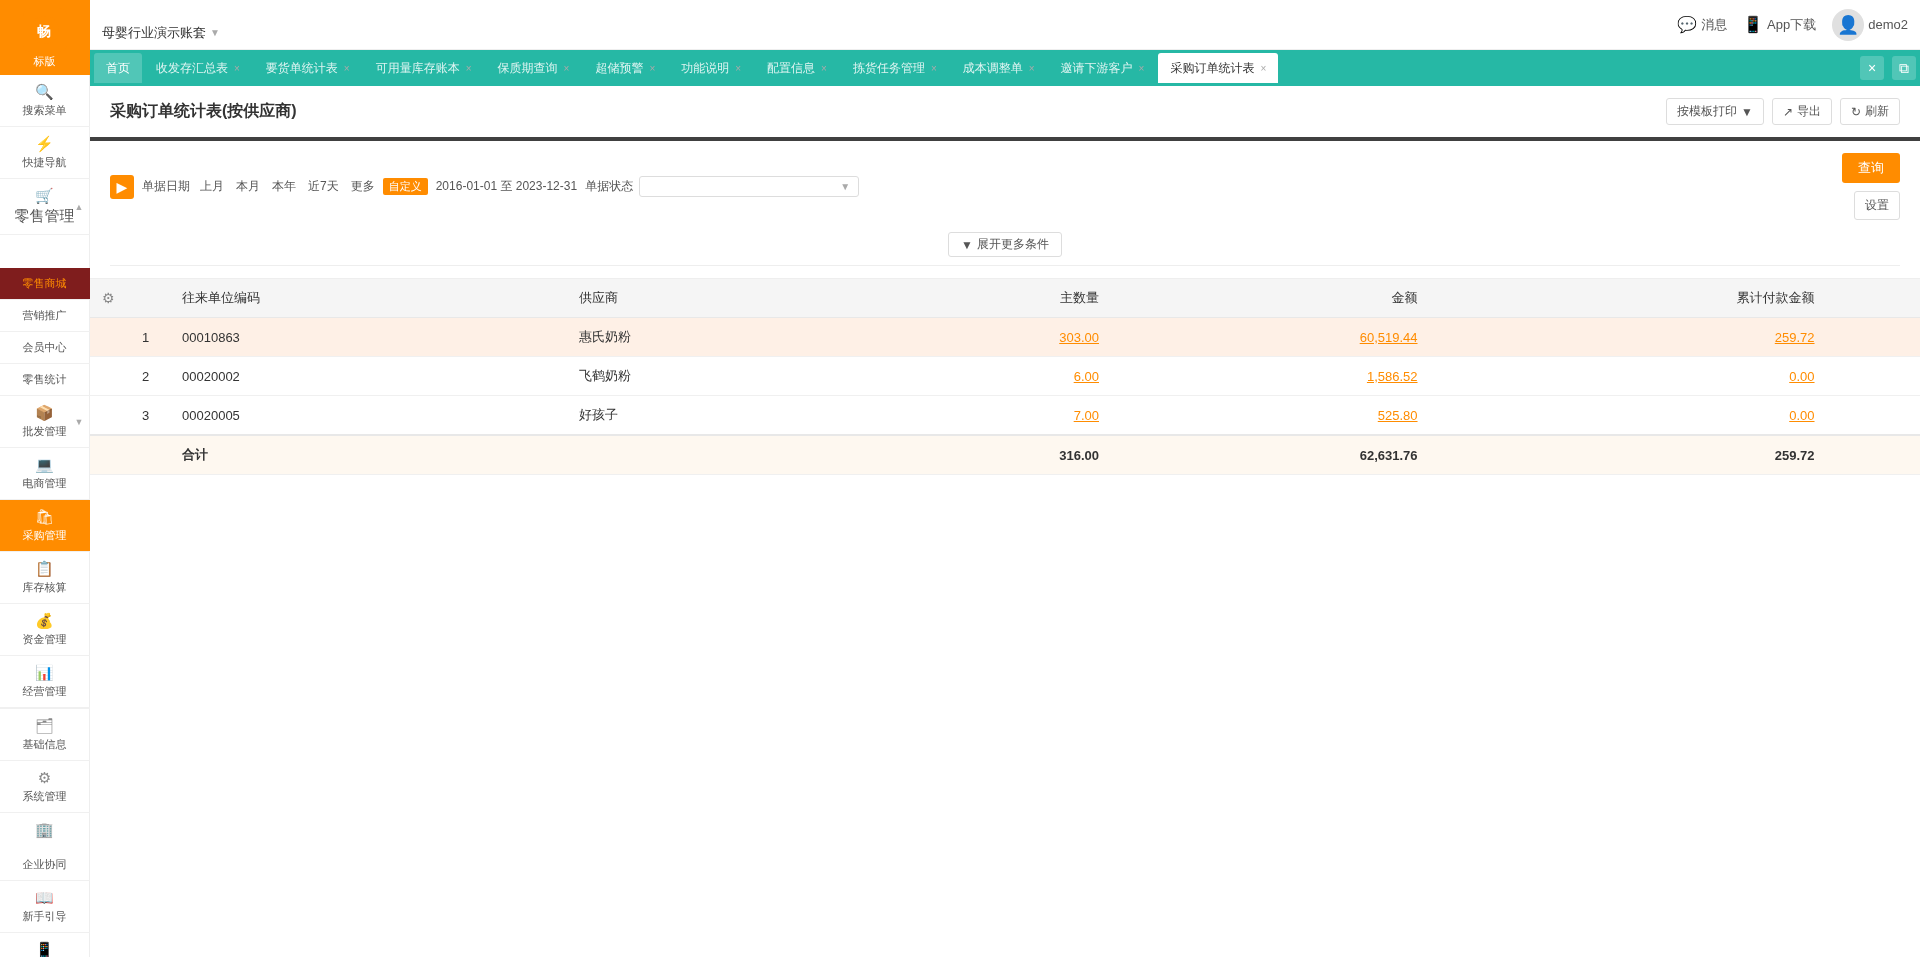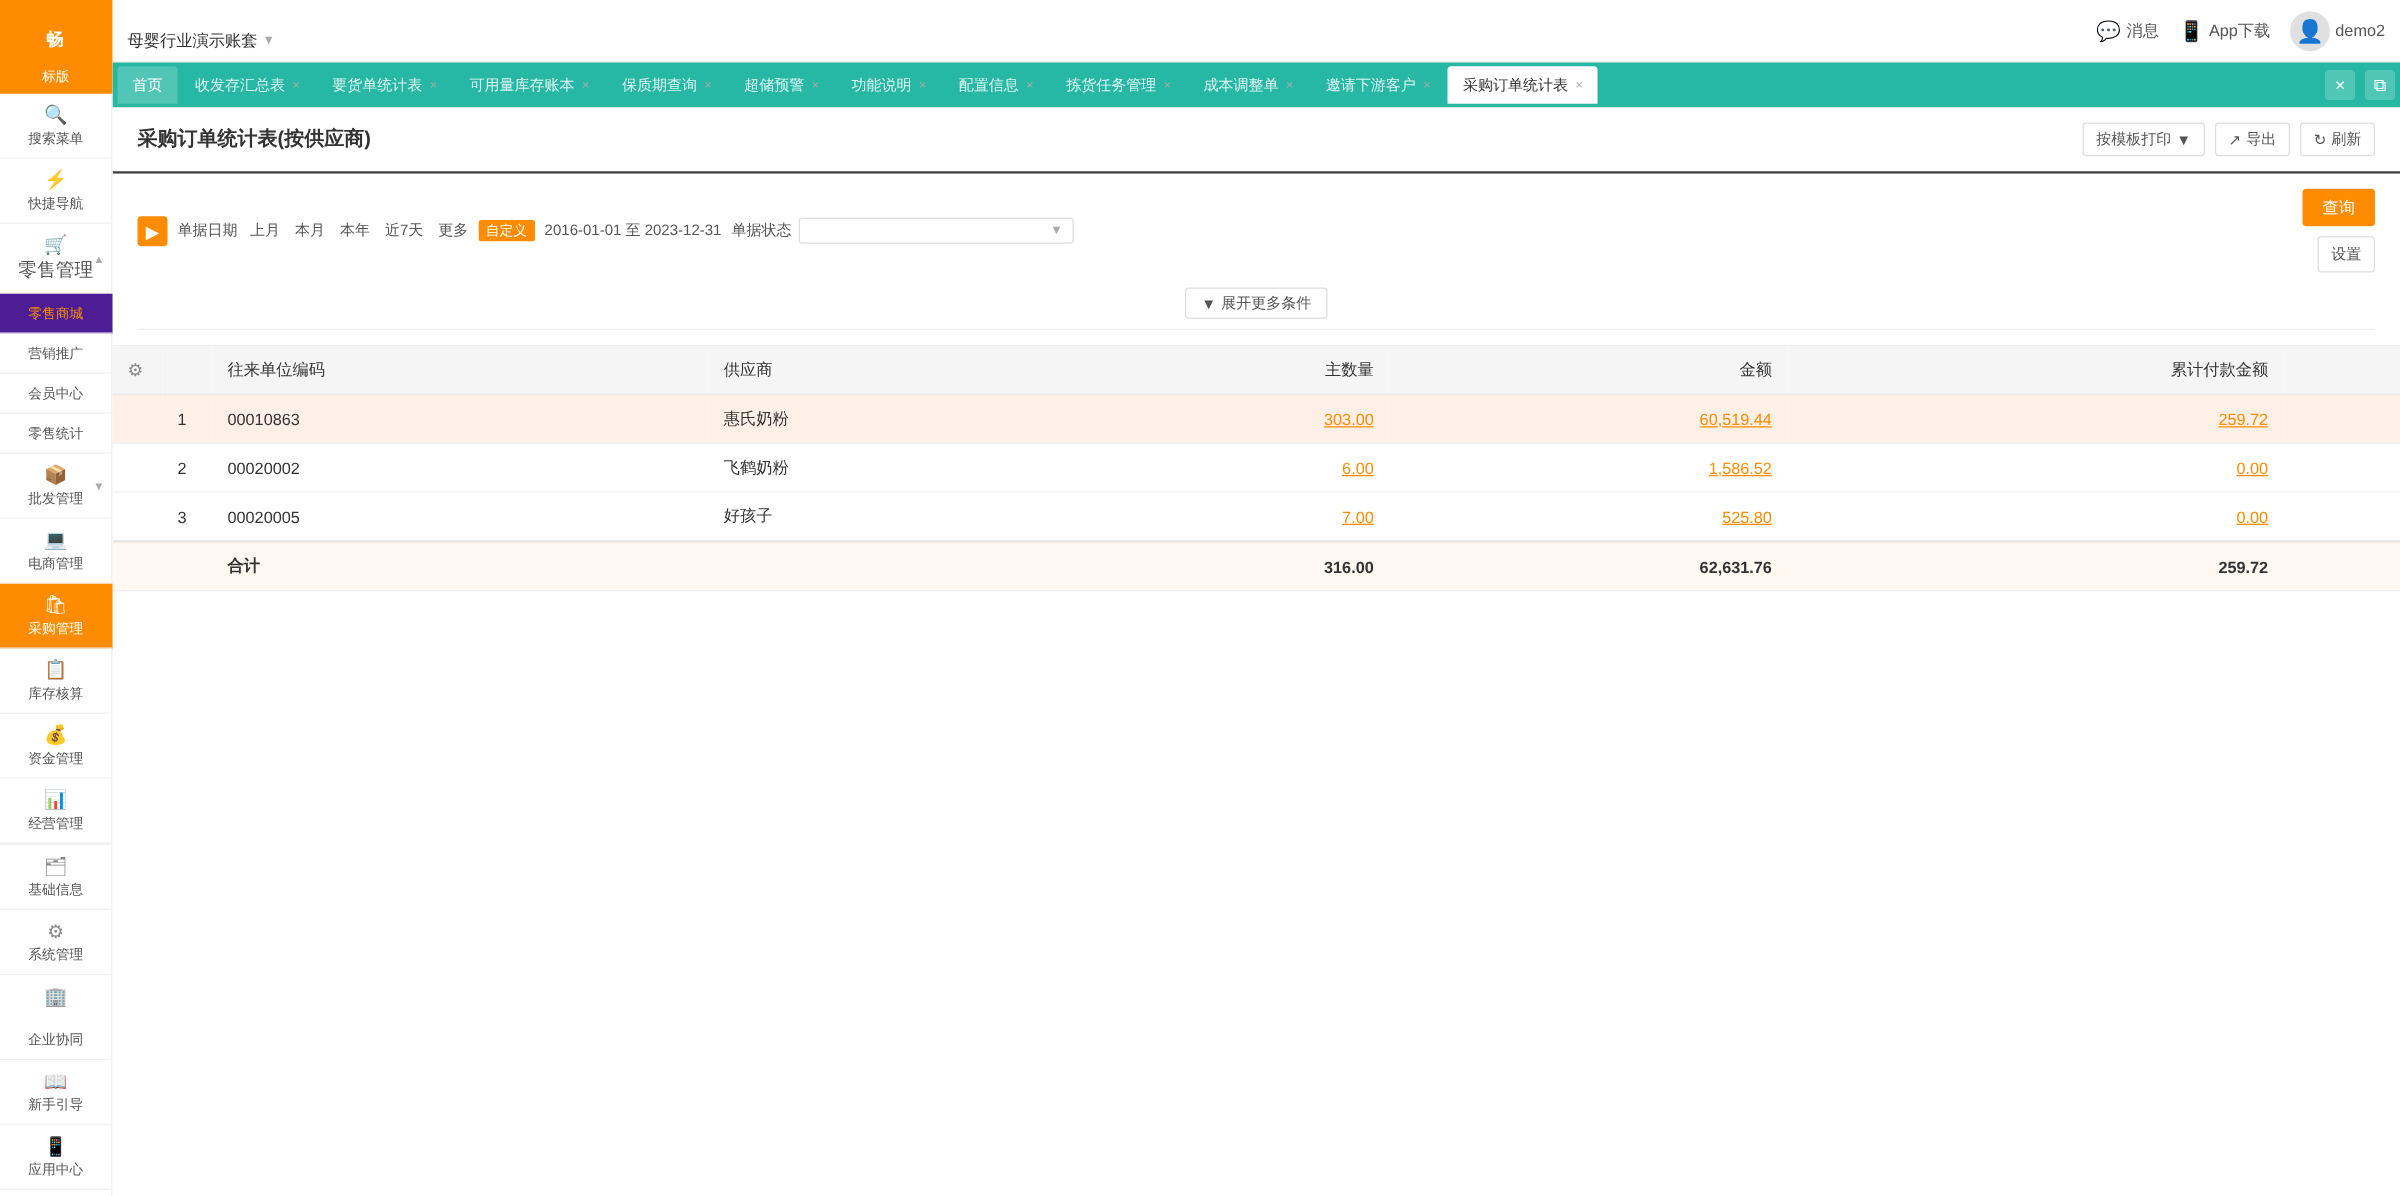--- a/index.html
+++ b/index.html
@@ -31,21 +31,21 @@
     .tab-item.active { background: #fff; color: #333; }
     .tab-item.home { background: rgba(255,255,255,0.2); color: #fff; }
     .tab-close { font-size: 10px; color: #aaa; cursor: pointer; }
     .tabbar-actions { margin-left: auto; display: flex; align-items: center; gap: 8px; }
     .tabbar-btn { width: 24px; height: 24px; background: rgba(255,255,255,0.2); border-radius: 3px; display: flex; align-items: center; justify-content: center; cursor: pointer; color: #fff; font-size: 14px; }
 
     
     .page-content { flex: 1; background: #f5f5f5; overflow-y: auto; padding: 0; display: flex; flex-direction: column; }
 
     
-    .page-header { background: #fff; padding: 12px 20px 0 20px; border-bottom: 2px solid #404040; display: flex; align-items: center; justify-content: space-between; }
+    .page-header { background: #fff; padding: 12px 20px 0 20px; border-bottom: 4px solid #404040; display: flex; align-items: center; justify-content: space-between; }
     .page-title { font-size: 16px; font-weight: 600; color: #333; padding-bottom: 12px; }
     .page-actions { display: flex; align-items: center; gap: 8px; padding-bottom: 12px; }
     .btn-template { background: #fff; border: 1px solid #ddd; border-radius: 3px; padding: 4px 10px; font-size: 12px; color: #555; cursor: pointer; display: flex; align-items: center; gap: 4px; }
     .btn-export { background: #fff; border: 1px solid #ddd; border-radius: 3px; padding: 4px 10px; font-size: 12px; color: #555; cursor: pointer; display: flex; align-items: center; gap: 4px; }
     .btn-refresh { background: #fff; border: 1px solid #ddd; border-radius: 3px; padding: 4px 10px; font-size: 12px; color: #555; cursor: pointer; display: flex; align-items: center; gap: 4px; }
 
     
     .filter-area { background: #fff; padding: 12px 20px; border-bottom: 1px solid #eee; }
     .filter-toggle { width: 24px; height: 24px; background: #ff8c00; border-radius: 3px; display: flex; align-items: center; justify-content: center; cursor: pointer; color: #fff; font-size: 14px; flex-shrink: 0; }
     .filter-group { display: flex; align-items: center; gap: 6px; }
@@ -111,21 +111,21 @@
     <div style="font-size:15px;color:#888;">⚡</div>
     <div style="font-size:11px;color:#555;margin-top:2px;">快捷导航</div>
   </div>
 
   <div class="sidebar-nav-item" style="position:relative;">
     <div style="font-size:15px;color:#888;">🛒</div>
     <div style="font-size:15px;color:#555;margin-top:2px;">零售管理</div>
     <div style="font-size:9px;color:#aaa;position:absolute;right:6px;top:50%;transform:translateY(-50%);">▲</div>
   </div>
 
-  <div class="sidebar-nav-item" style="background:#4c1d95;">
+  <div class="sidebar-nav-item" style="background:#7f1d1d;margin-top:33px;">
     <div style="font-size:11px;color:#ff8c00;">零售商城</div>
   </div>
   <div class="sidebar-nav-item">
     <div style="font-size:11px;color:#555;">营销推广</div>
   </div>
   <div class="sidebar-nav-item">
     <div style="font-size:11px;color:#555;">会员中心</div>
   </div>
   <div class="sidebar-nav-item">
     <div style="font-size:11px;color:#555;">零售统计</div>

